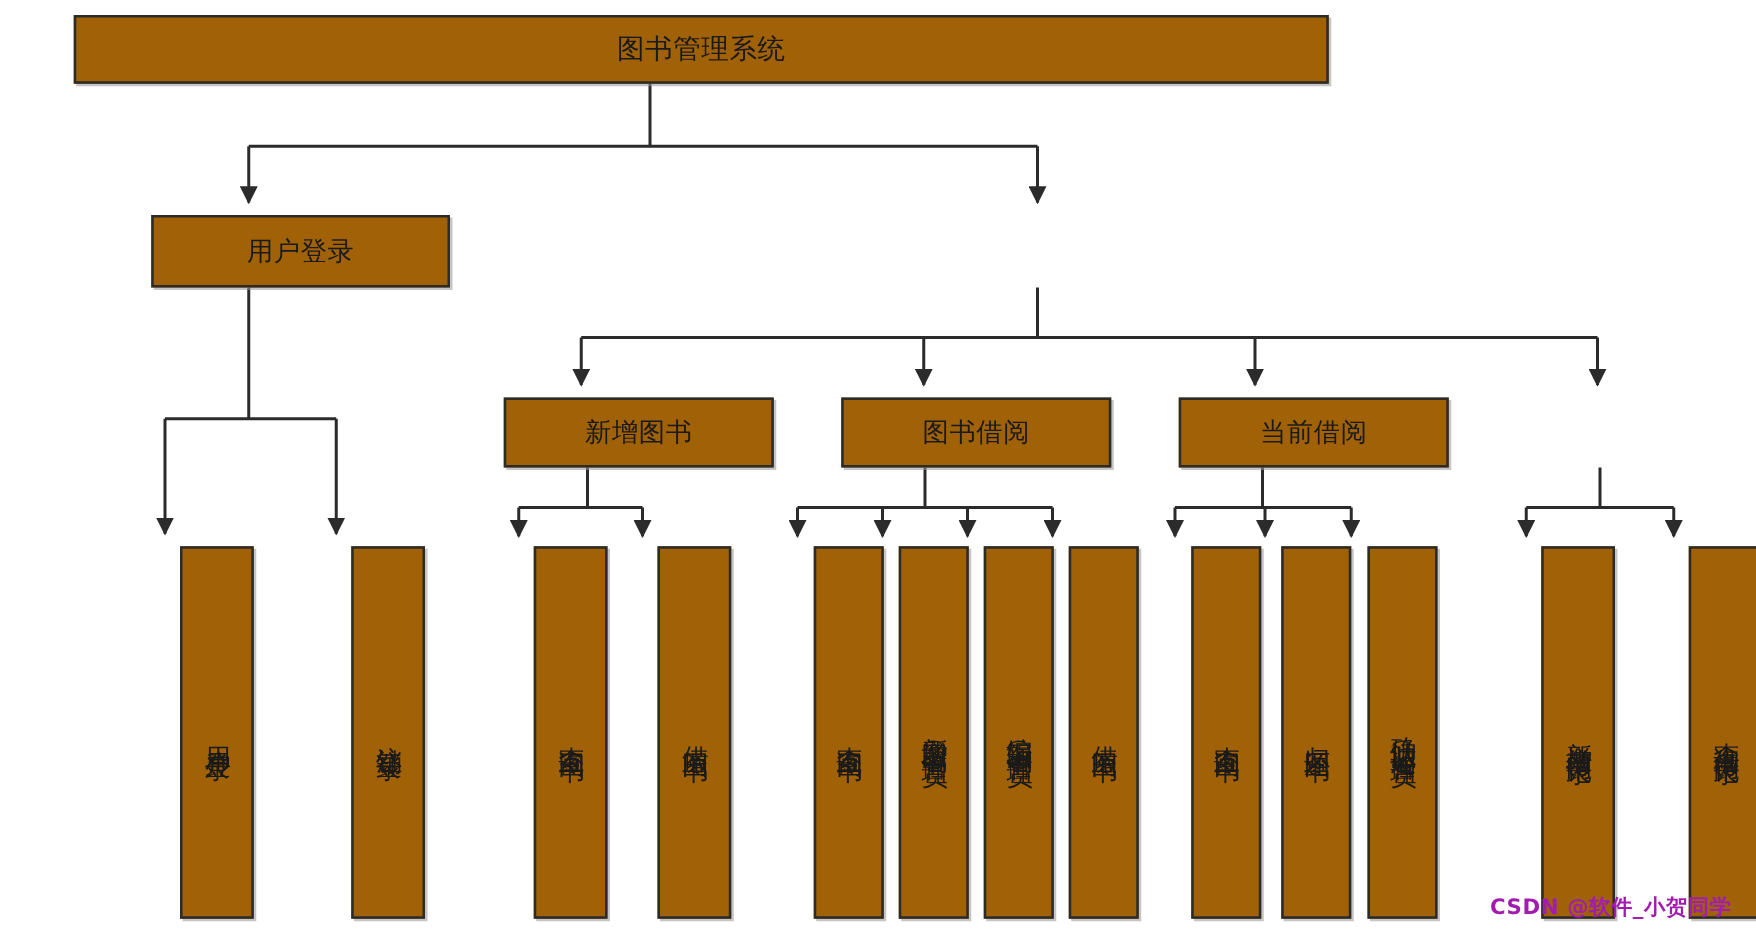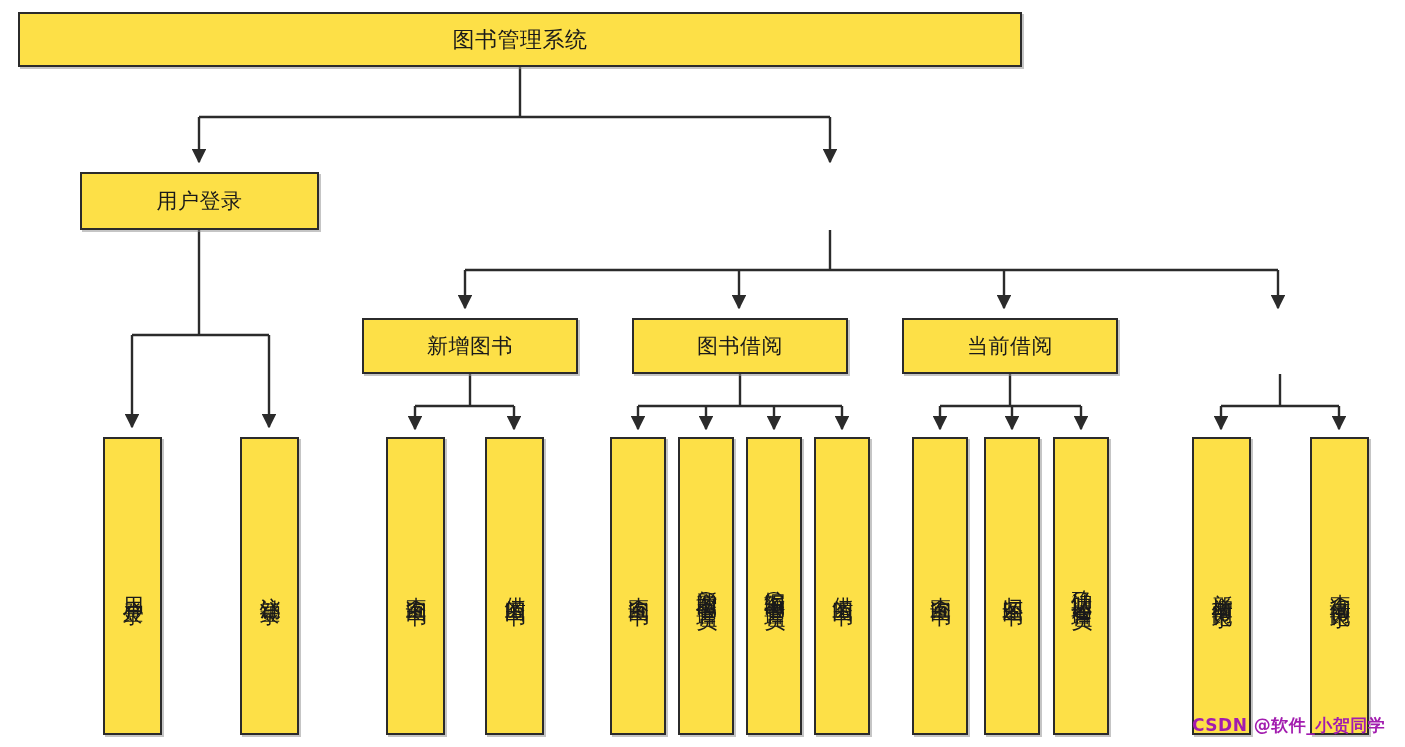--- a/index.html
+++ b/index.html
@@ -21,28 +21,29 @@
   #edge-layer {
     position: absolute;
     left: 0;
     top: 0;
     width: 1405px;
     height: 747px;
   }
   .node {
     position: absolute;
     box-sizing: border-box;
-    background: #fde047;
+    background: #a16207;
     border: 2px solid #2b2b2b;
     box-shadow: 2px 2px 0 0 rgba(150,150,150,0.55);
     display: flex;
     align-items: center;
     justify-content: center;
     color: #1a1a1a;
     z-index: 2;
+    margin-left: 41px;
   }
   .node-label {
     display: block;
     text-align: center;
     line-height: 1.06;
     white-space: pre;
   }
   
   .node.horiz .node-label {
     font-size: 21px;

